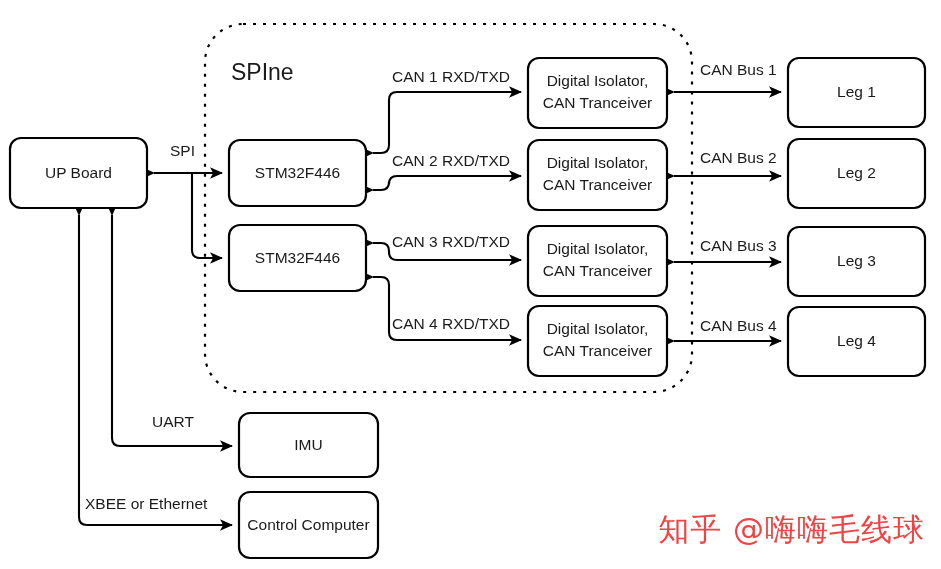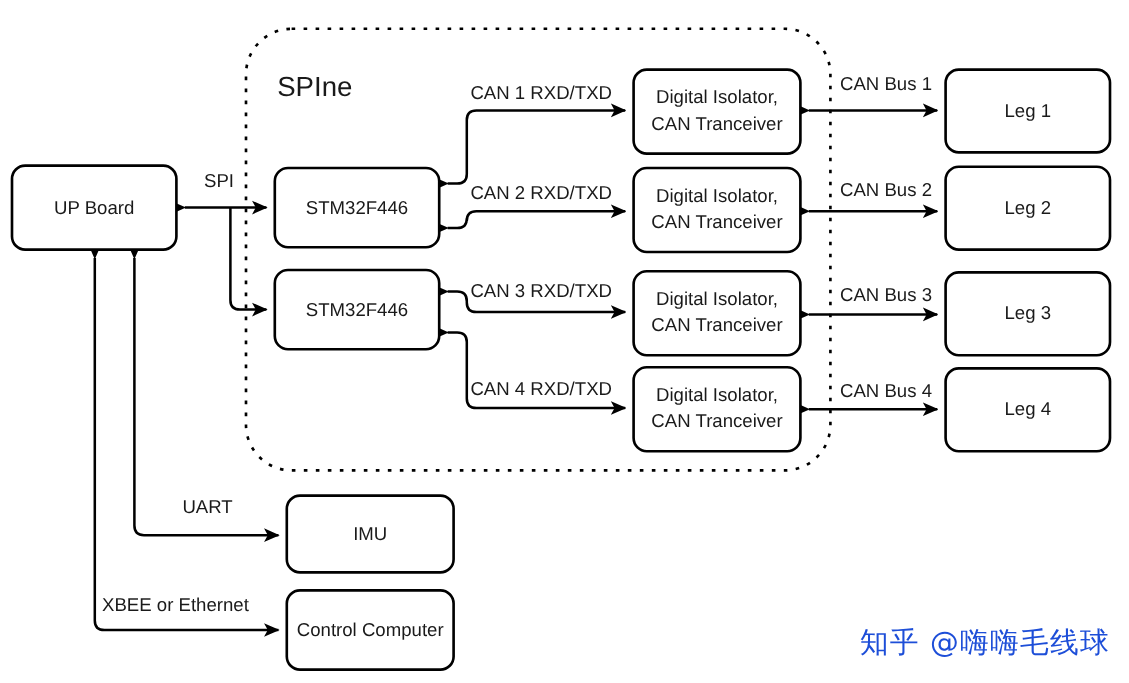--- a/index.html
+++ b/index.html
@@ -60,22 +60,22 @@
     stroke: #000000;
     stroke-width: 2.2;
     stroke-dasharray: 3 7;
     stroke-linecap: butt;
   }
   .watermark {
     position: absolute;
     right: 16px;
     bottom: 18px;
     font-family: "DejaVu Sans", sans-serif;
-    font-size: 24px;
-    color: #1d4ed8;
+    font-size: 31px;
+    color: #ef4444;
     letter-spacing: 1px;
     white-space: nowrap;
     user-select: none;
   }
 </style>
 </head>
 <body>
 
 <div id="diagram-root">
 

